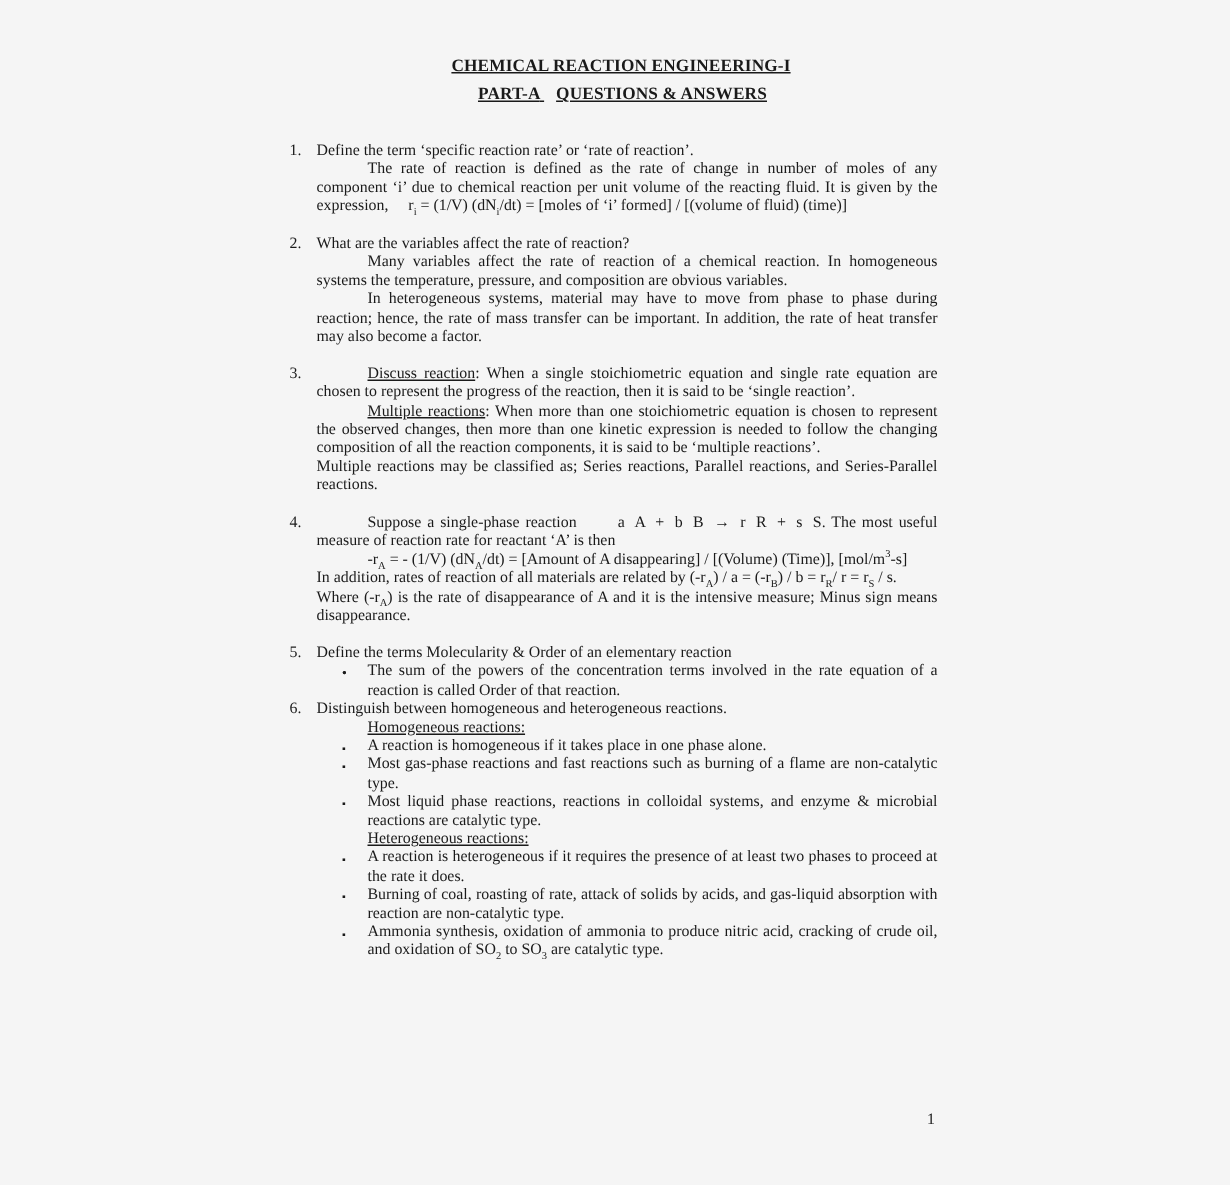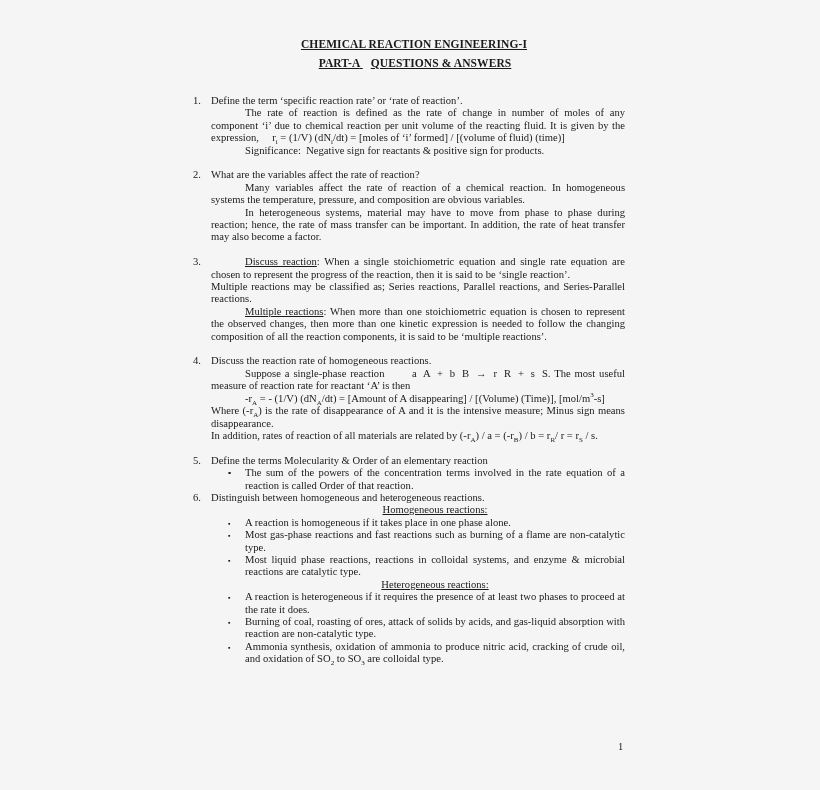--- a/index.html
+++ b/index.html
@@ -25,21 +25,21 @@
   .content {
     position: absolute; left: 193px; top: 95px; width: 432px;
     font-size: 10.6px; line-height: 12.4px;
   }
   .q { position: relative; padding-left: 18px; }
   .q .num { position: absolute; left: 0; top: 0; }
   .p { text-align: justify; }
   .ind { text-indent: 34px; }
   .ind2 { padding-left: 34px; }
   .gap { height: 12.4px; }
-  .u { text-decoration: underline; text-align: center; }
+  .u { text-decoration: underline; }
   ul { margin: 0; padding: 0; list-style: none; }
   li { position: relative; padding-left: 34px; text-align: justify; }
   li .bul { position: absolute; left: 17px; top: 0; font-size: 9px; }
   li.sq .bul { font-size: 7px; top: 1px; }
   sub, sup { font-size: 7px; line-height: 0; }
   .pageno {
     position: absolute; left: 618px; top: 741px; font-size: 10.5px;
   }
 </style>
 </head>
@@ -52,47 +52,45 @@
     <span>PART-A</span>
     <span>QUESTIONS &amp; ANSWERS</span>
   </div>
 
   <div class="content">
 
     <div class="q">
       <span class="num">1.</span>
       <div>Define the term ‘specific reaction rate’ or ‘rate of reaction’.</div>
       <div class="p ind"><span>The rate of reaction is defined as the rate of change in number of moles of any component ‘i’ due to chemical reaction per unit volume of the reacting fluid. It is given by the expression,</span>&nbsp;&nbsp;&nbsp;&nbsp;&nbsp;<span><span>r</span><sub>i</sub><span> = (1/V) (dN</span><sub>i</sub><span>/dt) = [moles of ‘i’ formed] / [(volume of fluid) (time)]</span></span></div>
-      <div class="ind2"><span>Significance:</span>&nbsp;&nbsp;<span>Negative sign for reactants &amp; positive sign for products.</span></div>
     </div>
     <div class="gap"></div>
 
     <div class="q">
       <span class="num">2.</span>
       <div>What are the variables affect the rate of reaction?</div>
       <div class="p ind">Many variables affect the rate of reaction of a chemical reaction. In homogeneous systems the temperature, pressure, and composition are obvious variables.</div>
       <div class="p ind">In heterogeneous systems, material may have to move from phase to phase during reaction; hence, the rate of mass transfer can be important. In addition, the rate of heat transfer may also become a factor.</div>
     </div>
     <div class="gap"></div>
 
     <div class="q">
       <span class="num">3.</span>
       <div class="p ind"><span class="u">Discuss reaction</span><span>: When a single stoichiometric equation and single rate equation are chosen to represent the progress of the reaction, then it is said to be ‘single reaction’.</span></div>
+      <div class="p ind"><span class="u">Multiple reactions</span><span>: When more than one stoichiometric equation is chosen to represent the observed changes, then more than one kinetic expression is needed to follow the changing composition of all the reaction components, it is said to be ‘multiple reactions’.</span></div>
       <div class="p">Multiple reactions may be classified as; Series reactions, Parallel reactions, and Series-Parallel reactions.</div>
-      <div class="p ind"><span class="u">Multiple reactions</span><span>: When more than one stoichiometric equation is chosen to represent the observed changes, then more than one kinetic expression is needed to follow the changing composition of all the reaction components, it is said to be ‘multiple reactions’.</span></div>
     </div>
     <div class="gap"></div>
 
     <div class="q">
       <span class="num">4.</span>
-      <div>Discuss the reaction rate of homogeneous reactions.</div>
       <div class="p ind"><span>Suppose a single-phase reaction</span>&nbsp;&nbsp;&nbsp;&nbsp;&nbsp;&nbsp;&nbsp;<span style="word-spacing:3px">a A + b B → r R + s S.</span> <span>The most useful measure of reaction rate for reactant ‘A’ is then</span></div>
       <div class="ind2"><span>-r</span><sub>A</sub><span> = - (1/V) (dN</span><sub>A</sub><span>/dt) = [Amount of A disappearing] / [(Volume) (Time)], [mol/m</span><sup>3</sup><span>-s]</span></div>
+      <div class="p"><span>In addition, rates of reaction of all materials are related by (-r</span><sub>A</sub><span>) / a = (-r</span><sub>B</sub><span>) / b = r</span><sub>R</sub><span>/ r = r</span><sub>S</sub><span> / s.</span></div>
       <div class="p"><span>Where (-r</span><sub>A</sub><span>) is the rate of disappearance of A and it is the intensive measure; Minus sign means disappearance.</span></div>
-      <div class="p"><span>In addition, rates of reaction of all materials are related by (-r</span><sub>A</sub><span>) / a = (-r</span><sub>B</sub><span>) / b = r</span><sub>R</sub><span>/ r = r</span><sub>S</sub><span> / s.</span></div>
     </div>
     <div class="gap"></div>
 
     <div class="q">
       <span class="num">5.</span>
       <div>Define the terms Molecularity &amp; Order of an elementary reaction</div>
       <ul>
         <li><span class="bul">•</span></li>
         <li><span class="bul">•</span><span>The sum of the powers of the concentration terms involved in the rate equation of a reaction is called Order of that reaction.</span></li>
       </ul>
@@ -103,20 +101,20 @@
       <div>Distinguish between homogeneous and heterogeneous reactions.</div>
       <div class="ind2 u">Homogeneous reactions:</div>
       <ul>
         <li class="sq"><span class="bul">▪</span><span>A reaction is homogeneous if it takes place in one phase alone.</span></li>
         <li class="sq"><span class="bul">▪</span><span>Most gas-phase reactions and fast reactions such as burning of a flame are non-catalytic type.</span></li>
         <li class="sq"><span class="bul">▪</span><span>Most liquid phase reactions, reactions in colloidal systems, and enzyme &amp; microbial reactions are catalytic type.</span></li>
       </ul>
       <div class="ind2 u">Heterogeneous reactions:</div>
       <ul>
         <li class="sq"><span class="bul">▪</span><span>A reaction is heterogeneous if it requires the presence of at least two phases to proceed at the rate it does.</span></li>
-        <li class="sq"><span class="bul">▪</span><span>Burning of coal, roasting of ores, attack of solids by acids, and gas-liquid absorption with reaction are non-catalytic type.</span></li>
-        <li class="sq"><span class="bul">▪</span><span>Ammonia synthesis, oxidation of ammonia to produce nitric acid, cracking of crude oil, and oxidation of SO</span><sub>2</sub><span> to SO</span><sub>3</sub><span> are colloidal type.</span></li>
+        <li class="sq"><span class="bul">▪</span><span>Burning of coal, roasting of rate, attack of solids by acids, and gas-liquid absorption with reaction are non-catalytic type.</span></li>
+        <li class="sq"><span class="bul">▪</span><span>Ammonia synthesis, oxidation of ammonia to produce nitric acid, cracking of crude oil, and oxidation of SO</span><sub>2</sub><span> to SO</span><sub>3</sub><span> are catalytic type.</span></li>
       </ul>
     </div>
   </div>
 
   <div class="pageno">1</div>
 </div>
 
 </body></html>

